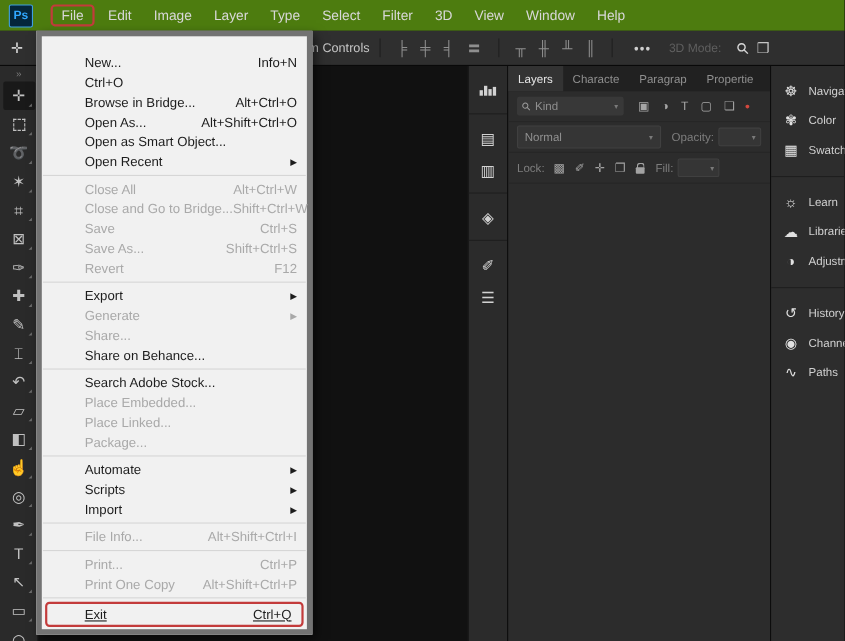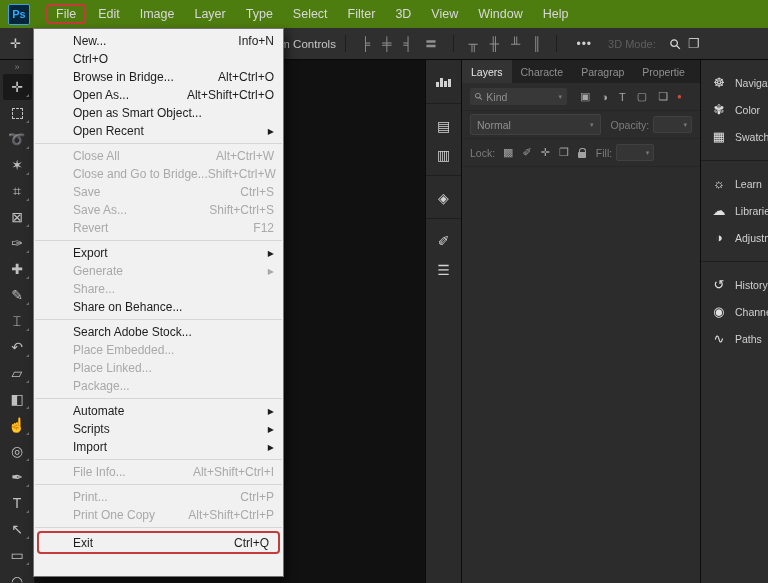--- a/index.html
+++ b/index.html
@@ -75,30 +75,30 @@
   .panel-body{flex:1;}
   
   .right-strip{width:68px;background:#2d2d2d;border-left:1px solid #0c0c0c;padding-top:9px;
                overflow:hidden;flex:none;}
   .rs-item{display:flex;align-items:center;gap:7px;height:27px;padding-left:9px;white-space:nowrap;}
   .rs-item .ic{width:18px;text-align:center;color:#e0e0e0;font-size:13px;flex:none;}
   .rs-item .lb{color:#d0d0d0;font-size:10.5px;}
   .rs-sep{height:9px;border-bottom:1px solid #1e1e1e;margin-bottom:9px;margin-top:2px;}
   
   .file-menu{position:absolute;left:33px;top:28px;width:251px;height:549px;background:#f1f1f1;
-             border:1px solid #737373;box-shadow:3px 4px 9px rgba(0,0,0,.55);padding-top:3px;
+             border:5px solid #737373;box-shadow:3px 4px 9px rgba(0,0,0,.55);padding-top:15px;
              font-size:12px;z-index:10;color:#1d1d1d;}
   .fm-row{display:flex;align-items:center;height:18px;padding:0 9px 0 39px;}
   .fm-row.disabled{color:#a9a9a9;}
   .fm-label{flex:1;white-space:nowrap;}
   .fm-short{white-space:nowrap;}
   .fm-arrow{font-size:8px;margin-left:6px;color:#1d1d1d;}
   .fm-row.disabled .fm-arrow{color:#a9a9a9;}
   .fm-sep{height:1px;background:#d6d6d6;margin:3px 1px;}
-  .exit-wrap{border:2px solid #c33b3b;border-radius:4px;margin:2px 3px 0;}
+  .exit-wrap{border:2px solid #c33b3b;border-radius:4px;margin:2px 3px 0;text-decoration:underline;}
   .exit-wrap .fm-row{padding-left:34px;height:19px;}
 </style>
 </head>
 <body>
 
 <div class="app">
 
   <div class="menubar">
     <div class="ps-logo">Ps</div>
     <div class="opt-icons" id="menubar-items">

